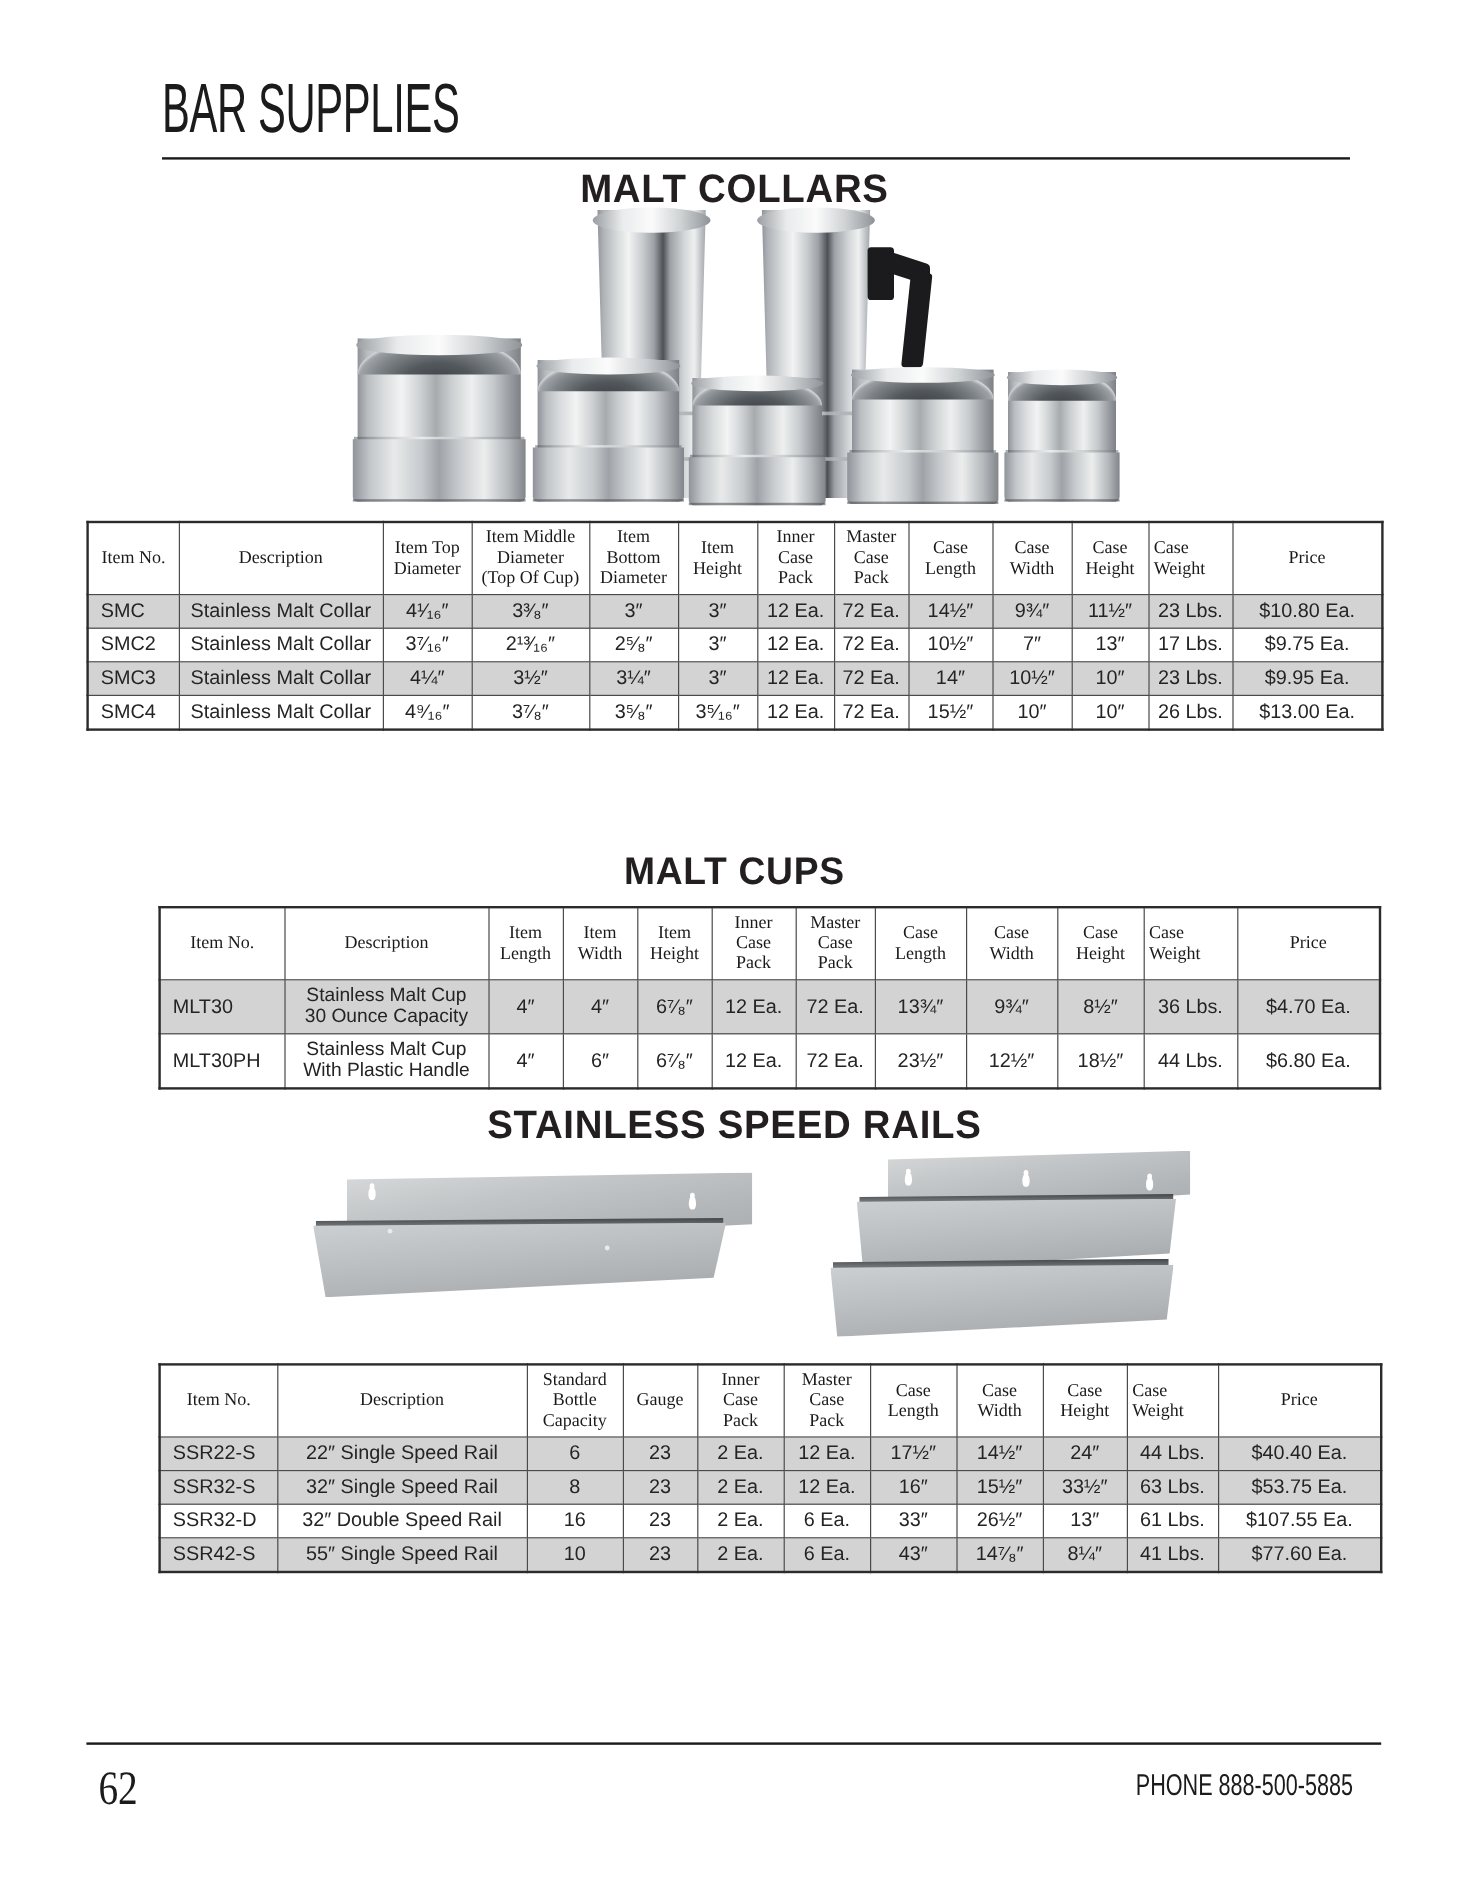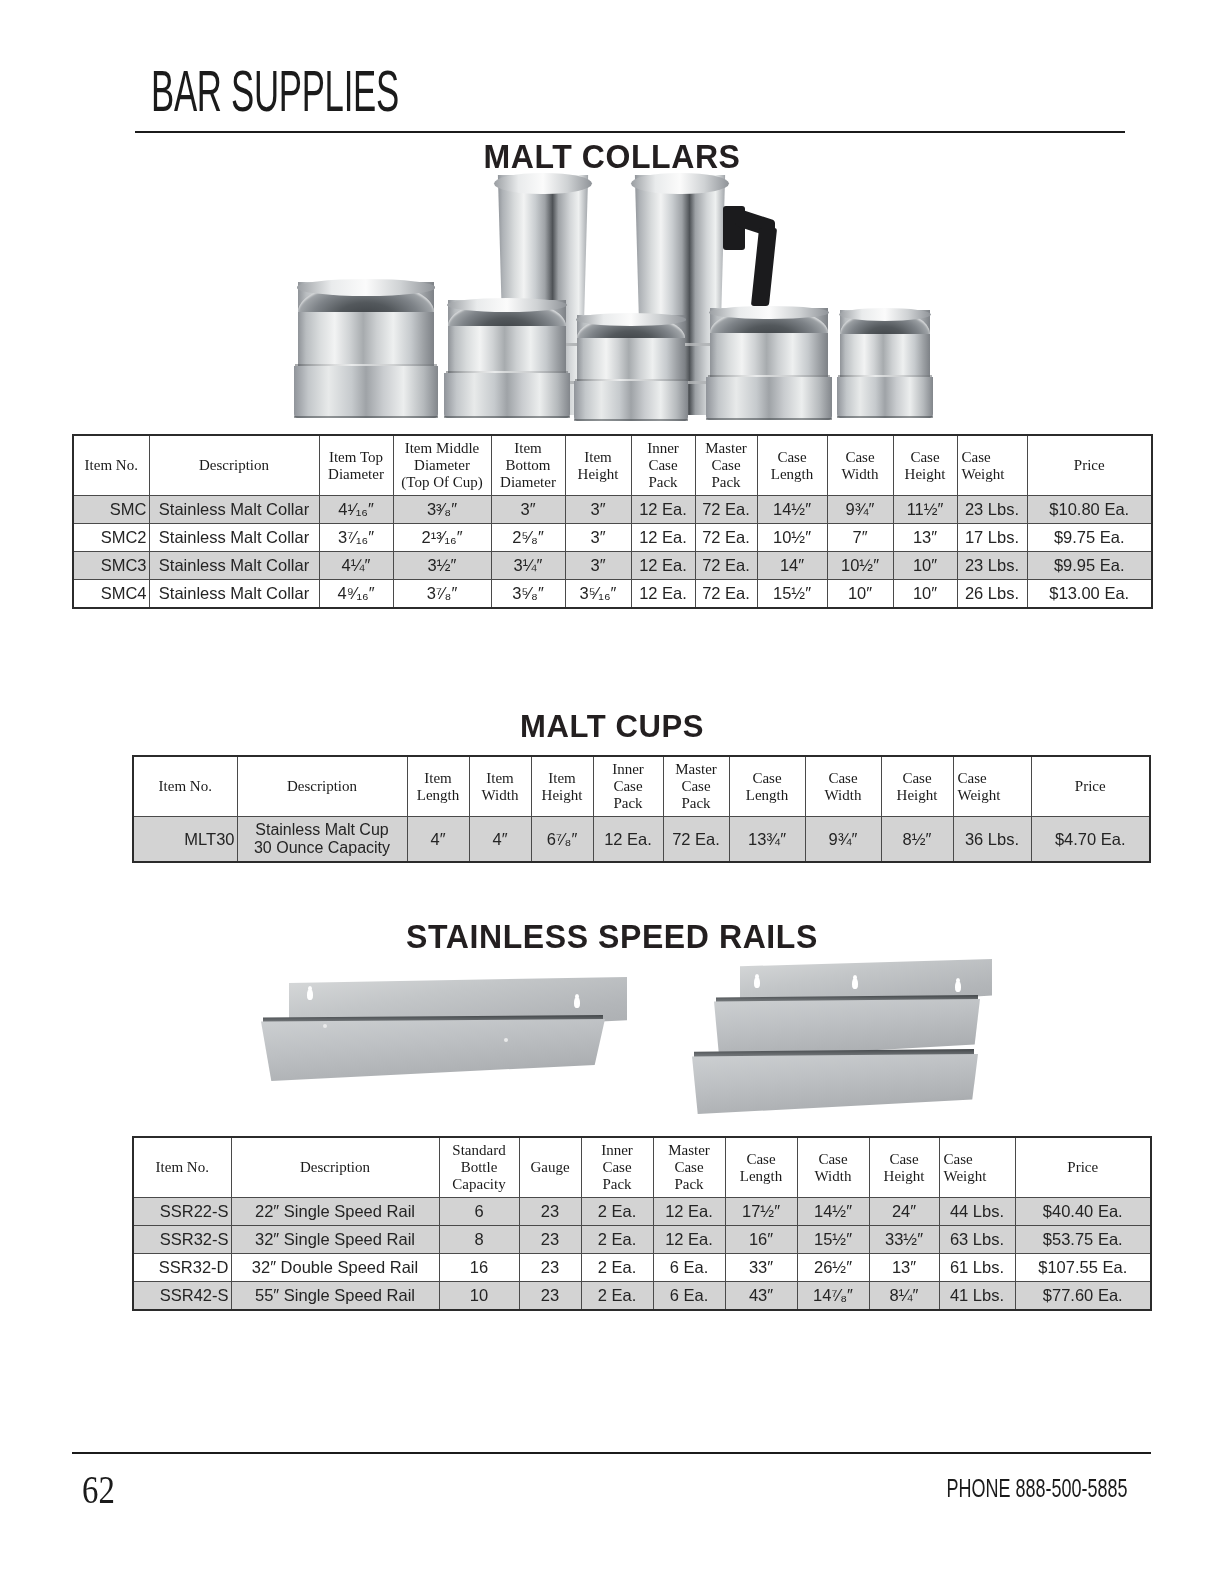--- a/index.html
+++ b/index.html
@@ -4,21 +4,21 @@
 <style>
   html,body{margin:0;padding:0;}
   body{
     width:1224px;height:1584px;background:#ffffff;
     font-family:"Liberation Sans",sans-serif;color:#1a1a1a;
     overflow:hidden;position:relative;
   }
   .page{position:absolute;inset:0;}
 
   
-  .page-header{position:absolute;left:135px;top:60px;width:990px;margin-left:16px;}
+  .page-header{position:absolute;left:135px;top:60px;width:990px;}
   .page-title{
     font-family:"Liberation Sans",sans-serif;
     font-size:58px;line-height:62px;font-weight:400;
     letter-spacing:-0.5px;color:#1b1b1b;
     transform:scaleX(0.60);transform-origin:left center;
     white-space:nowrap;
   }
   .header-rule{position:absolute;left:135px;top:131px;width:990px;height:2px;background:#1b1b1b;}
 
   
@@ -44,21 +44,21 @@
   td{
     font-family:"Liberation Sans",sans-serif;
     font-size:16.5px;line-height:19px;color:#242424;
     text-align:center;vertical-align:middle;padding:4px 2px;
     white-space:nowrap;
   }
   tr.shaded td{background:#d3d3d3;}
   tr.plain td{background:#ffffff;}
   td.desc{font-size:16.5px;}
   td.desc.two-line{white-space:normal;line-height:18px;font-size:16px;}
-  td.itemno{text-align:right;padding-left:10px;}
+  td.itemno{text-align:left;padding-left:10px;}
   .mcp{white-space:normal;line-height:17px;}
 
   #tbl-malt-collars{left:72px;top:434px;width:1079px;}
   #tbl-malt-cups{left:132px;top:755px;width:947px;}
   #tbl-speed-rails{left:132px;top:1136px;width:950px;}
 
   
   .photo{position:absolute;}
   .cup{position:absolute;}
   .cup .bowl{
@@ -428,20 +428,37 @@
         <td>4″</td>
         <td>6⁷⁄₈″</td>
         <td>12 Ea.</td>
         <td class="mcp">72 Ea.</td>
         <td>13¾″</td>
         <td>9¾″</td>
         <td>8½″</td>
         <td>36 Lbs.</td>
         <td>$4.70 Ea.</td>
       </tr>
+      <tr class="plain">
+        <td class="itemno">MLT30PH</td>
+        <td class="desc two-line">
+          <span>Stainless Malt Cup</span><br>
+          <span>With Plastic Handle</span>
+        </td>
+        <td>4″</td>
+        <td>6″</td>
+        <td>6⁷⁄₈″</td>
+        <td>12 Ea.</td>
+        <td class="mcp">72 Ea.</td>
+        <td>23½″</td>
+        <td>12½″</td>
+        <td>18½″</td>
+        <td>44 Lbs.</td>
+        <td>$6.80 Ea.</td>
+      </tr>
     </tbody>
   </table>
 
   <div class="section-heading" id="h-speed-rails">STAINLESS SPEED RAILS</div>
 
   <div class="rail" id="photo-rail-single" style="left:243px;top:975px;width:390px;height:110px;">
     <div class="back" style="left:46px;top:2px;width:338px;height:60px;
          clip-path:polygon(0 10%,100% 0,100% 72%,0 100%);"></div>
     <div class="inner" style="left:20px;top:40px;width:340px;height:14px;
          clip-path:polygon(0 18%,100% 0,100% 68%,0 100%);"></div>

